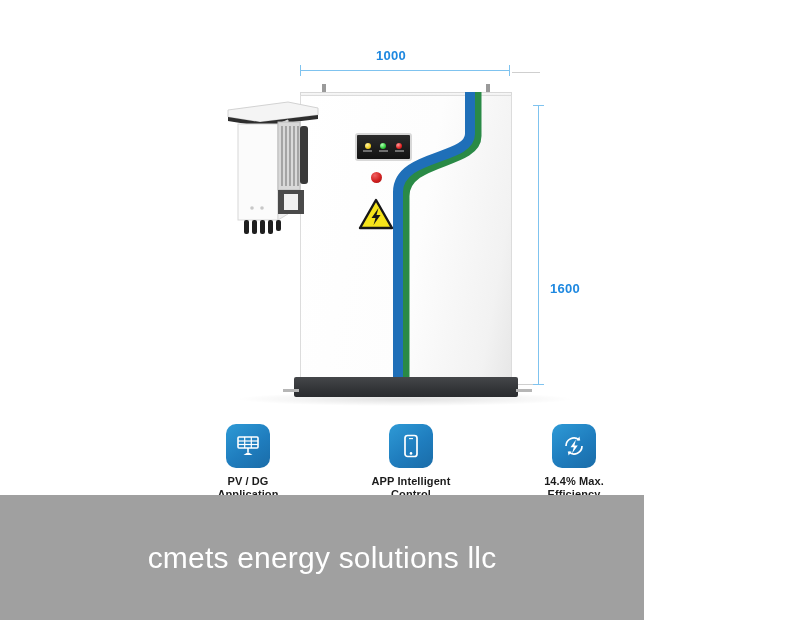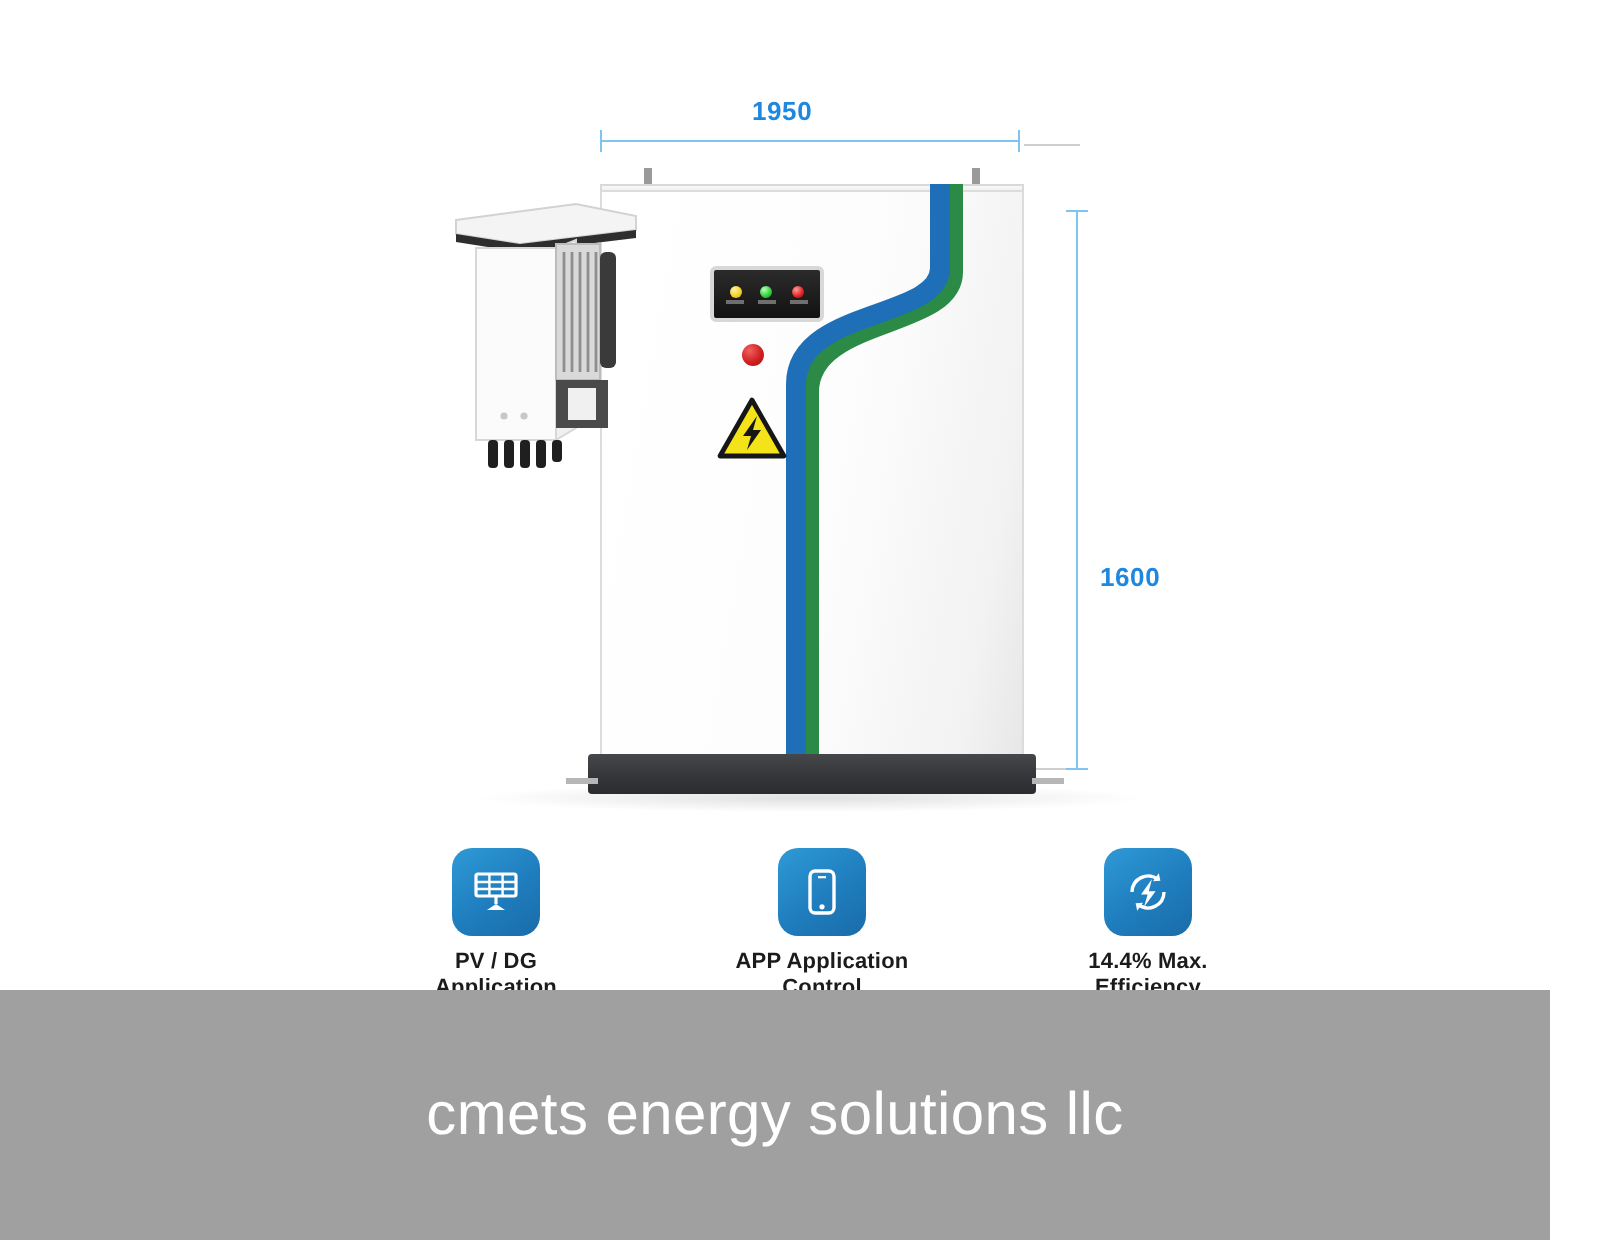--- a/index.html
+++ b/index.html
@@ -236,40 +236,40 @@
     font-weight: bold;
     line-height: 13px;
     letter-spacing: .1px;
   }
 
   
   #caption-bar {
     position: absolute;
     left: 0;
     top: 495px;
-    width: 775px;
+    width: 644px;
     height: 125px;
     background: #a0a0a0;
     display: flex;
     align-items: center;
     justify-content: center;
   }
   #caption-text {
     color: #ffffff;
     font-size: 30px;
     letter-spacing: .2px;
   }
 </style>
 </head>
 <body>
 
 <div id="stage">
 
   <div id="dim-width-line"></div>
-  <div class="dim-label" id="dim-width-label">1950</div>
+  <div class="dim-label" id="dim-width-label">1000</div>
 
   <div class="witness" id="witness-top-right"></div>
   <div class="witness" id="witness-bot-right"></div>
 
   <div id="dim-height-line"></div>
   <div class="dim-label" id="dim-height-label">1600</div>
 
   <div id="floor-shadow"></div>
 
   <div id="top-fitting-left" class="top-fitting"></div>
@@ -364,21 +364,21 @@
 
     <div class="feature-item">
       <div class="feature-icon">
         <svg width="26" height="26" viewBox="0 0 26 26">
           <rect x="7" y="2.5" width="12" height="21" rx="2.6" fill="none" stroke="#ffffff" stroke-width="1.7"></rect>
           <line x1="11" y1="5.6" x2="15" y2="5.6" stroke="#ffffff" stroke-width="1.1"></line>
           <circle cx="13" cy="20.4" r="1.3" fill="#ffffff"></circle>
         </svg>
       </div>
       <div class="feature-label">
-        <div>APP Application</div>
+        <div>APP Intelligent</div>
         <div>Control</div>
       </div>
     </div>
 
 
     <div class="feature-item">
       <div class="feature-icon">
         <svg width="26" height="26" viewBox="0 0 26 26">
           <path d="M5 13 A8 8 0 0 1 18 6.8" fill="none" stroke="#ffffff" stroke-width="1.7"></path>
           <path d="M21 13 A8 8 0 0 1 8 19.2" fill="none" stroke="#ffffff" stroke-width="1.7"></path>

